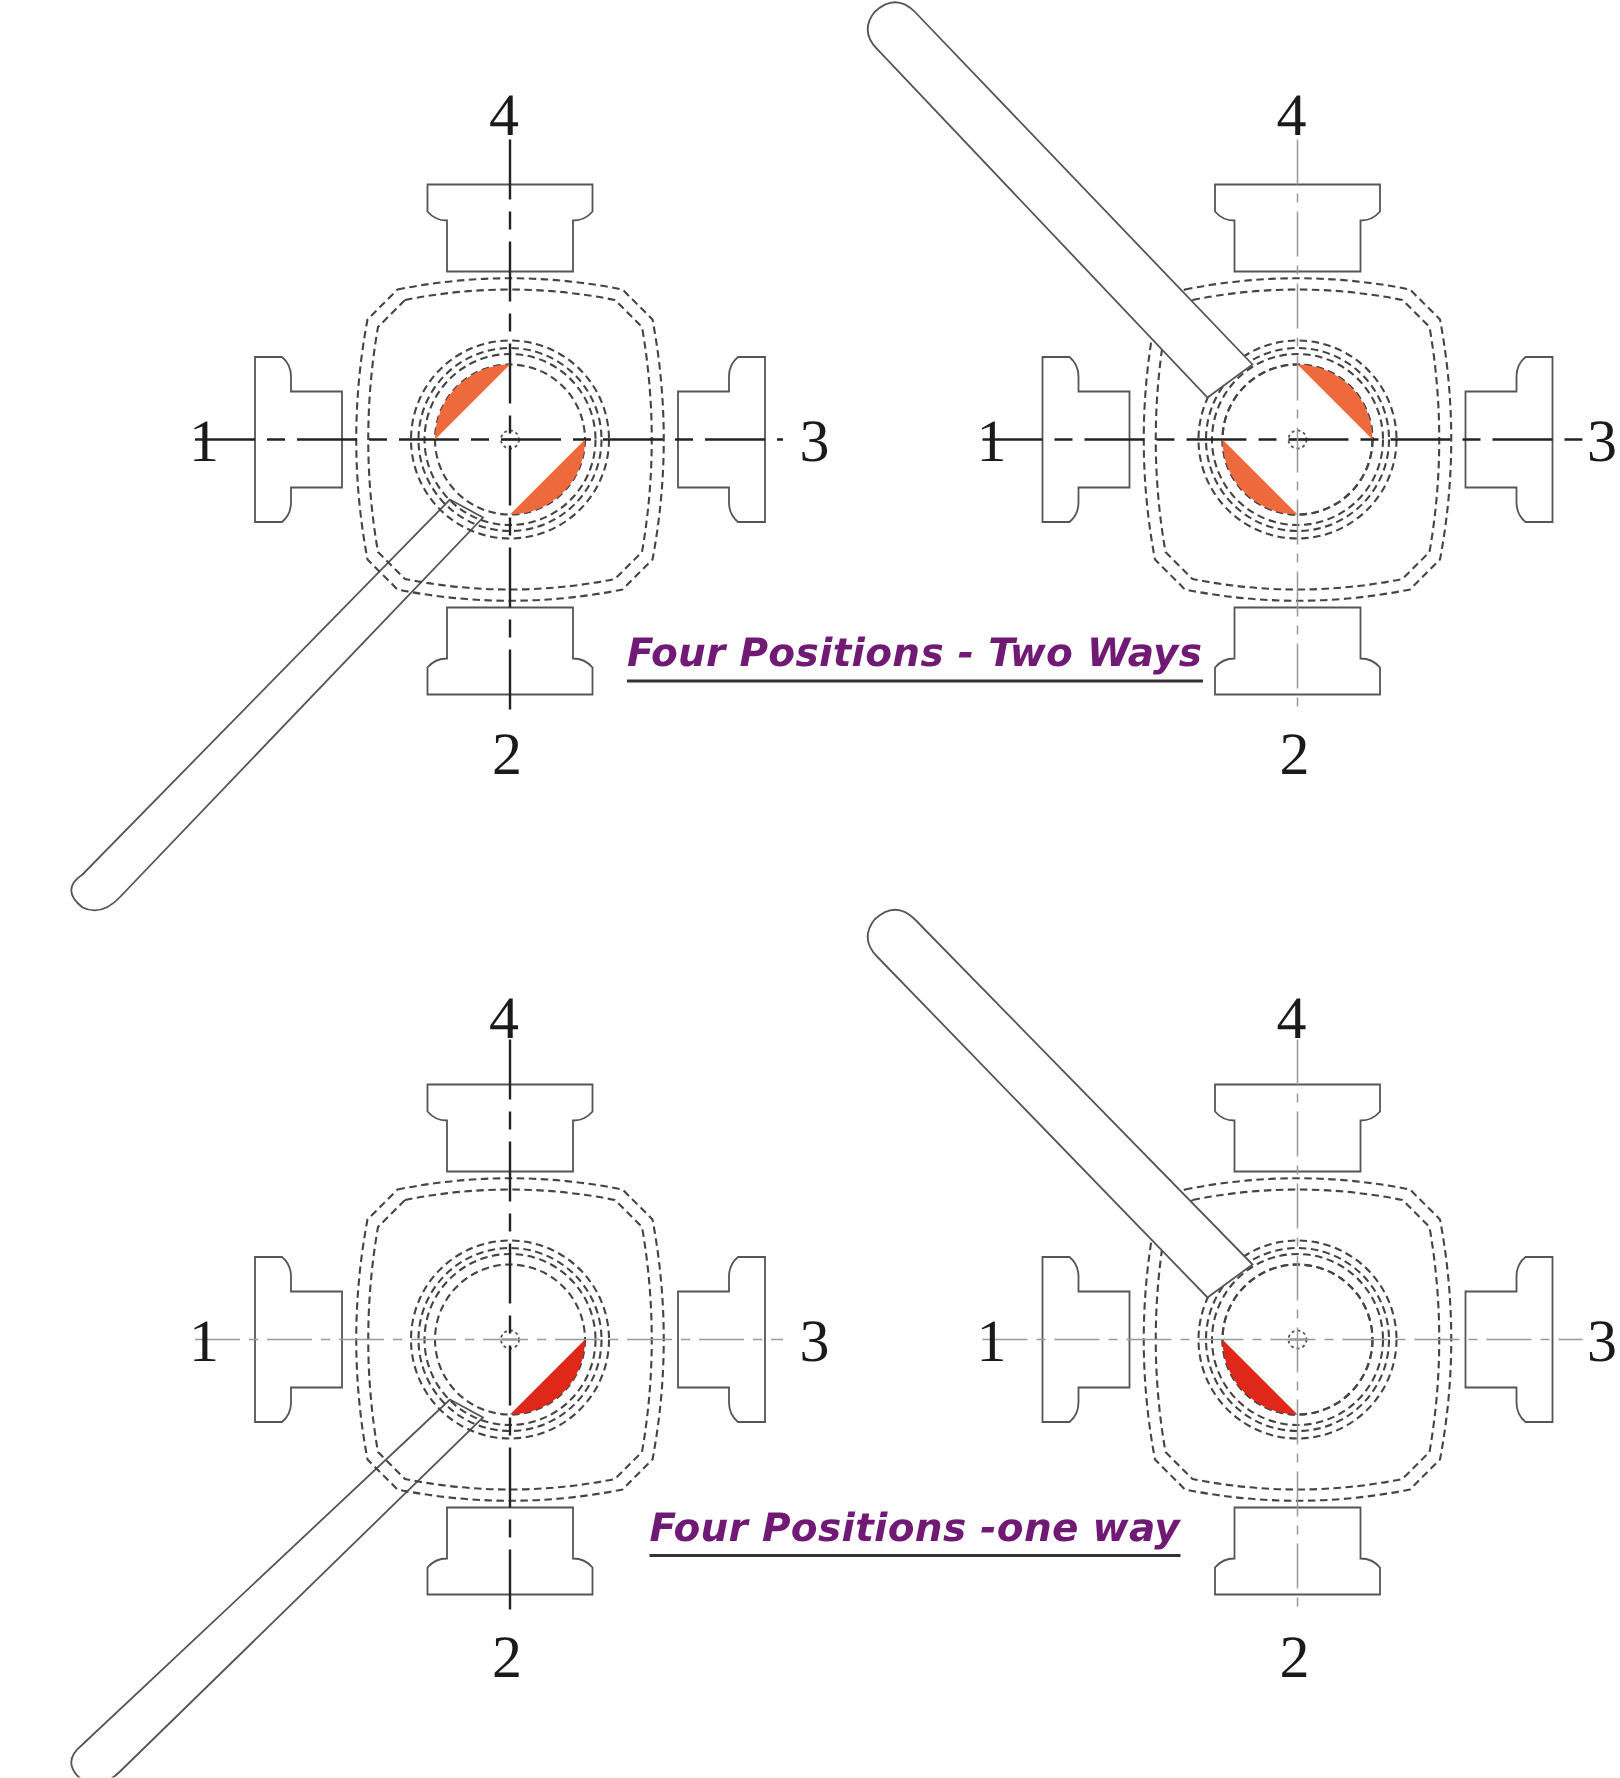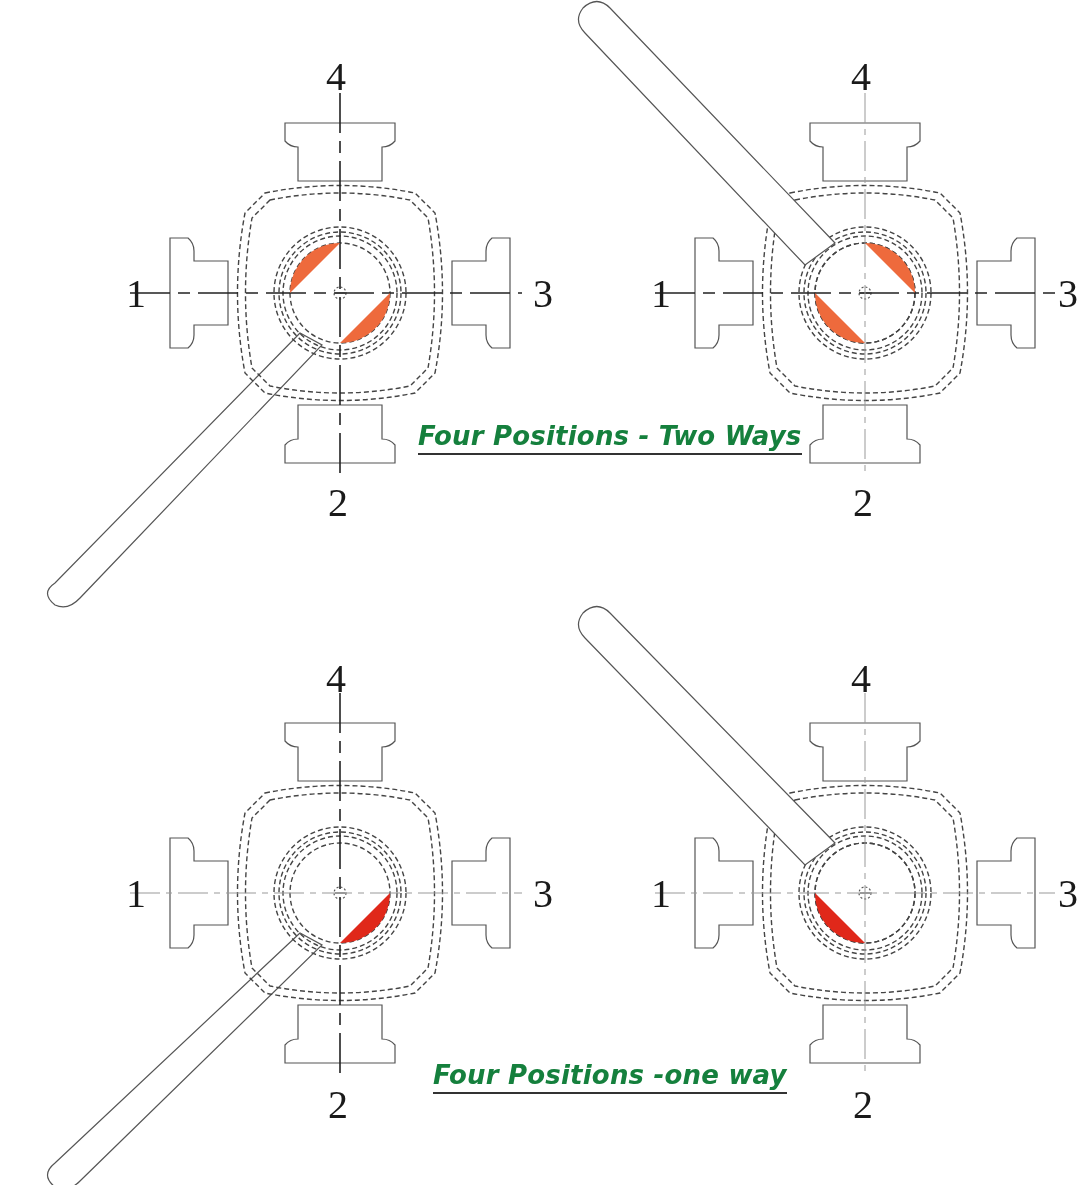--- a/index.html
+++ b/index.html
@@ -1,19 +1,19 @@
 <!DOCTYPE html>
 <html><head>
 <meta charset="utf-8">
 <style>
   html, body { margin: 0; padding: 0; background: #ffffff; }
   body { width: 1080px; height: 1185px; position: relative; overflow: hidden; font-family: "DejaVu Serif", serif; }
   svg.stage { position: absolute; left: 0; top: 0; }
   .port-label { font-family: "Liberation Serif", "DejaVu Serif", serif; font-size: 40px; fill: #1a1a1a; }
-  .caption { position: absolute; font-family: "DejaVu Sans", sans-serif; font-style: italic; font-weight: bold; font-size: 26px; color: #15803d; border-bottom: 2px solid #333; line-height: 30px; padding-bottom: 2px; white-space: nowrap; letter-spacing: 0.2px; }
+  .caption { position: absolute; font-family: "DejaVu Sans", sans-serif; font-style: italic; font-weight: bold; font-size: 26px; color: #701a75; border-bottom: 2px solid #333; line-height: 30px; padding-bottom: 2px; white-space: nowrap; letter-spacing: 0.2px; }
   .thin { stroke: #555; stroke-width: 1.2; fill: none; }
   .body-dash { stroke: #444; stroke-width: 1.4; fill: none; stroke-dasharray: 5 3; }
   .axis { stroke: #222; stroke-width: 1.6; stroke-dasharray: 40 8 12 8; }
   .axis-light { stroke: #999; stroke-width: 1; stroke-dasharray: 30 6 6 6; }
   .handle { stroke: #555; stroke-width: 1.2; fill: #fff; }
 </style>
 </head>
 <body>
 
 <svg class="stage" width="1080" height="1185" viewBox="0 0 1080 1185">
@@ -101,13 +101,13 @@
   </g>
   <g>
     <text class="port-label" x="851" y="692">4</text>
     <text class="port-label" x="651" y="907">1</text>
     <text class="port-label" x="1058" y="907">3</text>
     <text class="port-label" x="853" y="1118">2</text>
   </g>
 </svg>
 
 <div class="caption" style="left:418px; top:421px;">Four Positions - Two Ways</div>
-<div class="caption" style="left:433px; top:1060px;">Four Positions -one way</div>
+<div class="caption" style="left:433px; top:1004px;">Four Positions -one way</div>
 
 </body></html>

